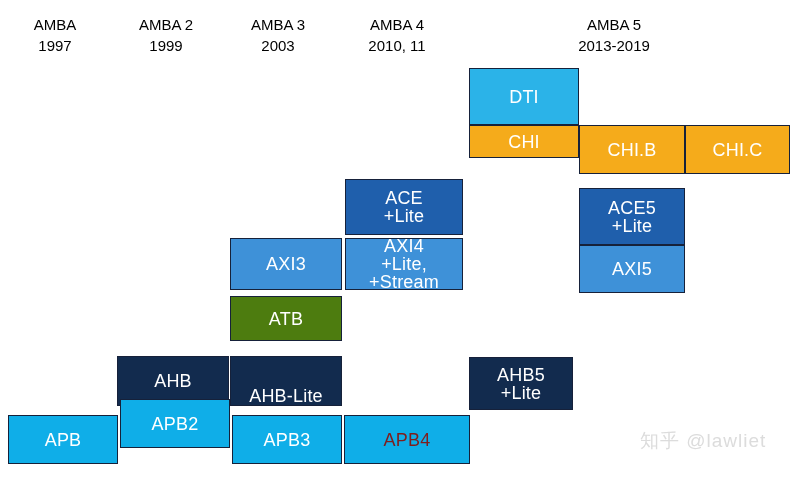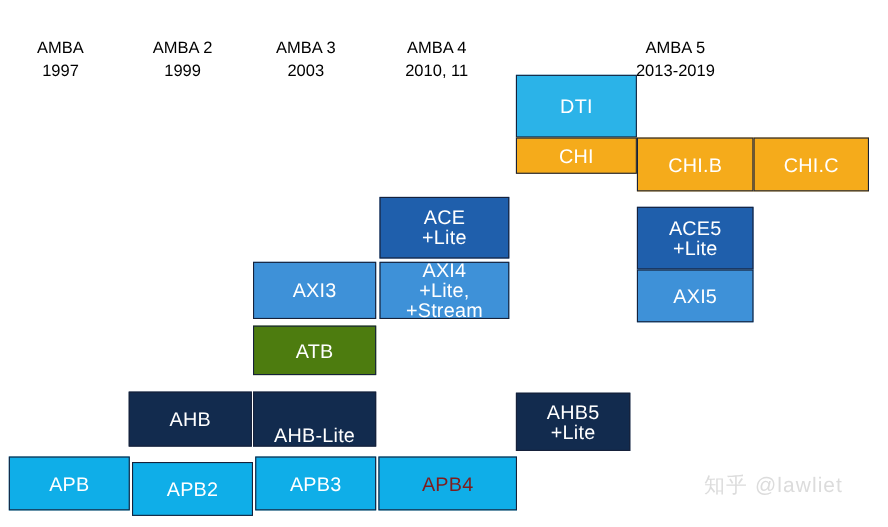--- a/index.html
+++ b/index.html
@@ -18,21 +18,20 @@
     overflow: hidden;
   }
   .col-header {
     position: absolute;
     text-align: center;
     color: #000000;
     font-size: 15px;
     line-height: 21px;
     font-family: "Liberation Sans", sans-serif;
     white-space: nowrap;
-    margin-top: 19px;
   }
   .col-header .hdr-name {
     display: block;
   }
   .col-header .hdr-years {
     display: block;
   }
   .node {
     position: absolute;
     box-sizing: border-box;
@@ -128,21 +127,21 @@
       <div class="node" style="left: 230px; top: 356px; width: 112px; height: 50px; background: rgb(18, 43, 78); color: rgb(255, 255, 255); border-color: rgb(22, 33, 58); justify-content: flex-end;">
         <span class="l1">AHB-Lite</span>
       </div>
       <div class="node" style="left: 469px; top: 357px; width: 104px; height: 53px; background: rgb(18, 43, 78); color: rgb(255, 255, 255); border-color: rgb(22, 33, 58);">
         <span class="l1">AHB5</span>
         <span class="l2">+Lite</span>
       </div>
       <div class="node" style="left: 8px; top: 415px; width: 110px; height: 49px; background: rgb(15, 174, 232); color: rgb(255, 255, 255); border-color: rgb(22, 33, 58);">
         <span class="l1">APB</span>
       </div>
-      <div class="node" style="left: 120px; top: 420px; width: 110px; height: 49px; background: rgb(15, 174, 232); color: rgb(255, 255, 255); border-color: rgb(22, 33, 58);">
+      <div class="node" style="left: 120px; top: 399px; width: 110px; height: 49px; background: rgb(15, 174, 232); color: rgb(255, 255, 255); border-color: rgb(22, 33, 58);">
         <span class="l1">APB2</span>
       </div>
       <div class="node" style="left: 232px; top: 415px; width: 110px; height: 49px; background: rgb(15, 174, 232); color: rgb(255, 255, 255); border-color: rgb(22, 33, 58);">
         <span class="l1">APB3</span>
       </div>
       <div class="node" style="left: 344px; top: 415px; width: 126px; height: 49px; background: rgb(15, 174, 232); color: #7f1d1d; border-color: rgb(22, 33, 58);">
         <span class="l1">APB4</span>
       </div>
     </div>
 

